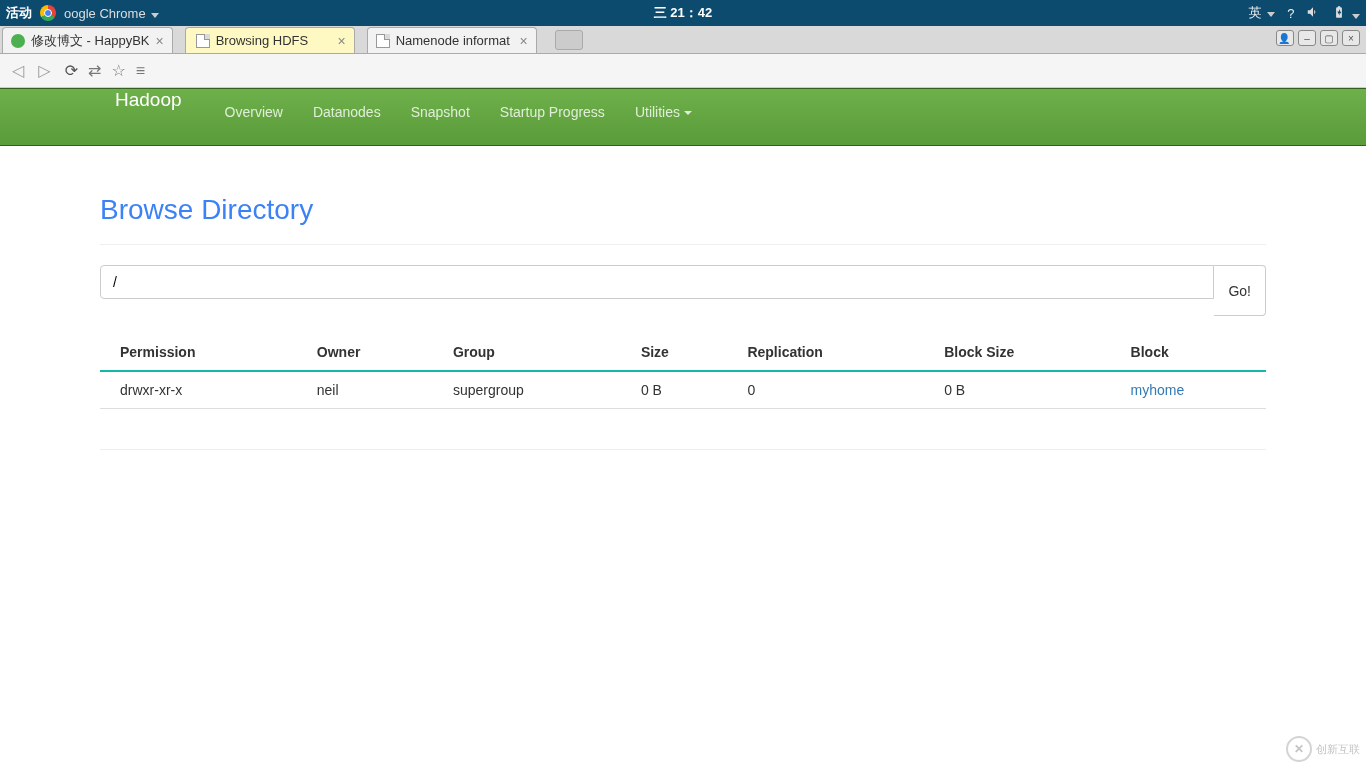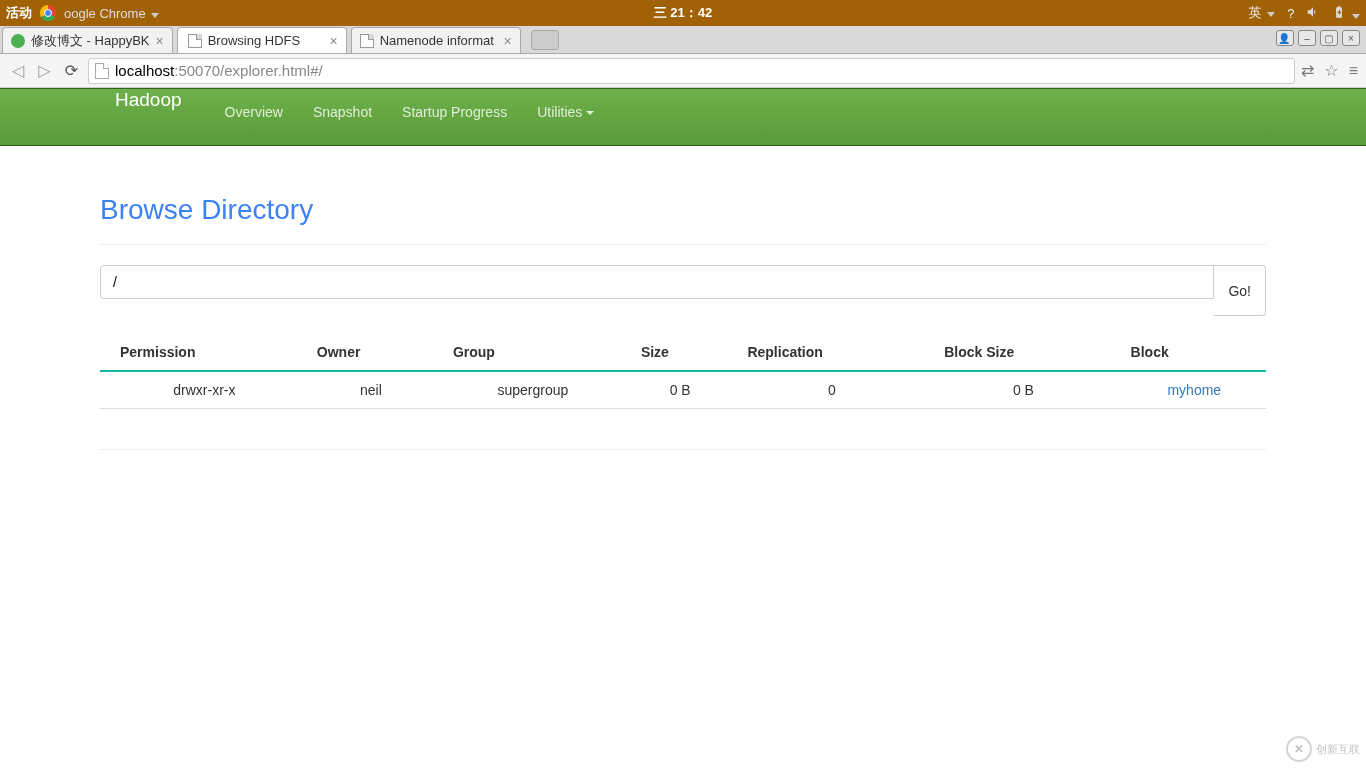--- a/index.html
+++ b/index.html
@@ -1,30 +1,30 @@
 <!DOCTYPE html>
 <html><head>
 <meta charset="utf-8">
 <style>
   * { box-sizing: border-box; margin: 0; padding: 0; }
   html, body { width: 1366px; height: 768px; font-family: "Helvetica Neue", Helvetica, Arial, sans-serif; overflow: hidden; background: #fff; }
   
-  .gnome-bar { background: #a16207; color: #ddd; height: 26px; display: flex; align-items: center; font-size: 13px; padding: 0 6px; gap: 20px; }
+  .gnome-bar { background: #0c4a6e; color: #ddd; height: 26px; display: flex; align-items: center; font-size: 13px; padding: 0 6px; gap: 20px; }
   .gnome-bar .left { display: flex; align-items: center; gap: 8px; }
   .gnome-bar .left .activities { font-weight: bold; color: #fff; }
   .gnome-bar .chrome-logo { width: 16px; height: 16px; border-radius: 50%; background: conic-gradient(#ea4335 0 120deg,#34a853 120deg 240deg,#fbbc05 240deg 360deg); position: relative; display:inline-block; }
   .gnome-bar .chrome-logo::after { content:""; position:absolute; inset:4px; background:#4285f4; border-radius:50%; border:1px solid #fff;}
   .gnome-bar .center { position: absolute; left: 50%; transform: translateX(-50%); color: #fff; font-weight: bold; }
   .gnome-bar .right { margin-left: auto; display: flex; align-items: center; gap: 12px; color: #eee; }
   .gnome-bar .right svg { width: 14px; height: 14px; fill: #ddd; }
   .caret-down { display:inline-block; margin-left: 2px; border-left:4px solid transparent; border-right:4px solid transparent; border-top:5px solid #ccc;}
   
   .chrome-tabs { background: #d9d9d9; height: 28px; display: flex; align-items: end; padding-left: 2px; border-bottom: 1px solid #aaa; position: relative; }
-  .chrome-tab { height: 26px; background: #f2f2f2; border: 1px solid #aaa; border-bottom: none; border-radius: 4px 4px 0 0; display: flex; align-items: center; padding: 0 8px; font-size: 13px; color: #333; margin-right: 4px; min-width: 170px; max-width: 190px; position: relative; }
-  .chrome-tab.active { background: #ffffff; z-index: 2; padding-left: 10px; }
+  .chrome-tab { height: 26px; background: #f2f2f2; border: 1px solid #aaa; border-bottom: none; border-radius: 4px 4px 0 0; display: flex; align-items: center; padding: 0 8px; font-size: 13px; color: #333; margin-right: 12px; min-width: 170px; max-width: 190px; position: relative; }
+  .chrome-tab.active { background: #fef9c3; z-index: 2; padding-left: 10px; }
   .chrome-tab .favicon { width: 14px; height: 14px; margin-right: 6px; flex-shrink: 0; }
   .chrome-tab .title { flex: 1; overflow: hidden; white-space: nowrap; text-overflow: ellipsis; }
   .chrome-tab .close { color: #888; font-size: 14px; margin-left: 6px; cursor: pointer; }
   .favicon-green { background: #4caf50; border-radius: 50%; }
   .favicon-page { border: 1px solid #999; background: #fff; position: relative; }
   .favicon-page::after { content:""; position:absolute; right:-1px; top:-1px; width:5px; height:5px; background:#d9d9d9; border-left:1px solid #999; border-bottom:1px solid #999;}
   .new-tab-stub { width: 28px; height: 20px; background: #ccc; border: 1px solid #aaa; border-radius: 3px; margin-left: 6px; margin-bottom: 3px; }
   .window-controls { position: absolute; right: 6px; top: 4px; display: flex; gap: 4px; }
   .window-controls .wc { width: 18px; height: 16px; border: 1px solid #888; border-radius: 3px; background: #e8e8e8; font-size: 10px; display:flex; align-items:center; justify-content:center; color:#555;}
   
@@ -44,21 +44,21 @@
   .hadoop-nav .navitem .caret { display:inline-block; margin-left:4px; border-left:4px solid transparent; border-right:4px solid transparent; border-top:4px solid #dfeed6; vertical-align: middle;}
   
   .page { padding: 0 100px; }
   .page h1 { font-size: 28px; font-weight: 500; color: #3b82f6; margin-top: 48px; margin-bottom: 18px; }
   .page hr { border: none; border-top: 1px solid #eee; margin-bottom: 20px; }
   .input-group { display: flex; margin-bottom: 18px; }
   .input-group input { flex: 1; height: 34px; border: 1px solid #ccc; border-radius: 4px 0 0 4px; padding: 0 12px; font-size: 14px; }
   .input-group button { height: 51px; border: 1px solid #ccc; border-left: none; border-radius: 0 4px 4px 0; background: #fff; padding: 0 14px; font-size: 14px; color: #333; cursor: pointer; }
   table.listing { width: 100%; border-collapse: collapse; font-size: 14px; color: #333; }
   table.listing th { text-align: left; font-weight: bold; padding: 10px 8px 10px 20px; border-bottom: 2px solid #14b8a6; }
-  table.listing td { padding: 10px 8px 10px 20px; border-bottom: 1px solid #ddd; text-align: center; }
+  table.listing td { padding: 10px 8px 10px 20px; border-bottom: 1px solid #ddd; }
   table.listing td a { color: #337ab7; text-decoration: none; margin-top: 32px; }
   .footer-hr { border: none; border-top: 1px solid #eee; margin-top: 40px; margin-bottom: 16px; }
   .footer-text { font-size: 14px; color: #333; padding-bottom: 30px; }
   
   .watermark { position: absolute; right: 6px; bottom: 6px; opacity: 0.5; font-size: 11px; color: #888; display:flex; align-items:center; gap:4px;}
   .watermark .logo { width:26px;height:26px;border:2px solid #aaa;border-radius:50%;display:flex;align-items:center;justify-content:center;color:#888;font-weight:bold;font-size:12px;}
 </style>
 </head>
 <body>
 
@@ -103,35 +103,31 @@
     <div class="wc">–</div>
     <div class="wc">▢</div>
     <div class="wc">×</div>
   </div>
 </div>
 
 <div class="chrome-toolbar">
   <span class="navbtn">◁</span>
   <span class="navbtn">▷</span>
   <span class="navbtn enabled">⟳</span>
-  <div class="omnibox">
-    <span class="page-icon"></span>
-    <span class="host">localhost</span>
-      <span class="path">:50070/explorer.html#/</span>
-  </div>
   <div class="right-icons">
     <span>⇄</span>
     <span>☆</span>
     <span>≡</span>
   </div>
 </div>
 
 <div class="hadoop-nav">
   <a class="brand">Hadoop</a>
   <a class="navitem">Overview</a>
+  <a class="navitem">Datanodes</a>
   <a class="navitem">Snapshot</a>
   <a class="navitem">Startup Progress</a>
   <a class="navitem"><span>Utilities</span><span class="caret"></span></a>
 </div>
 
 <div class="page">
   <h1>Browse Directory</h1>
   <hr>
   <div class="input-group">
     <input type="text" value="/" style="">

